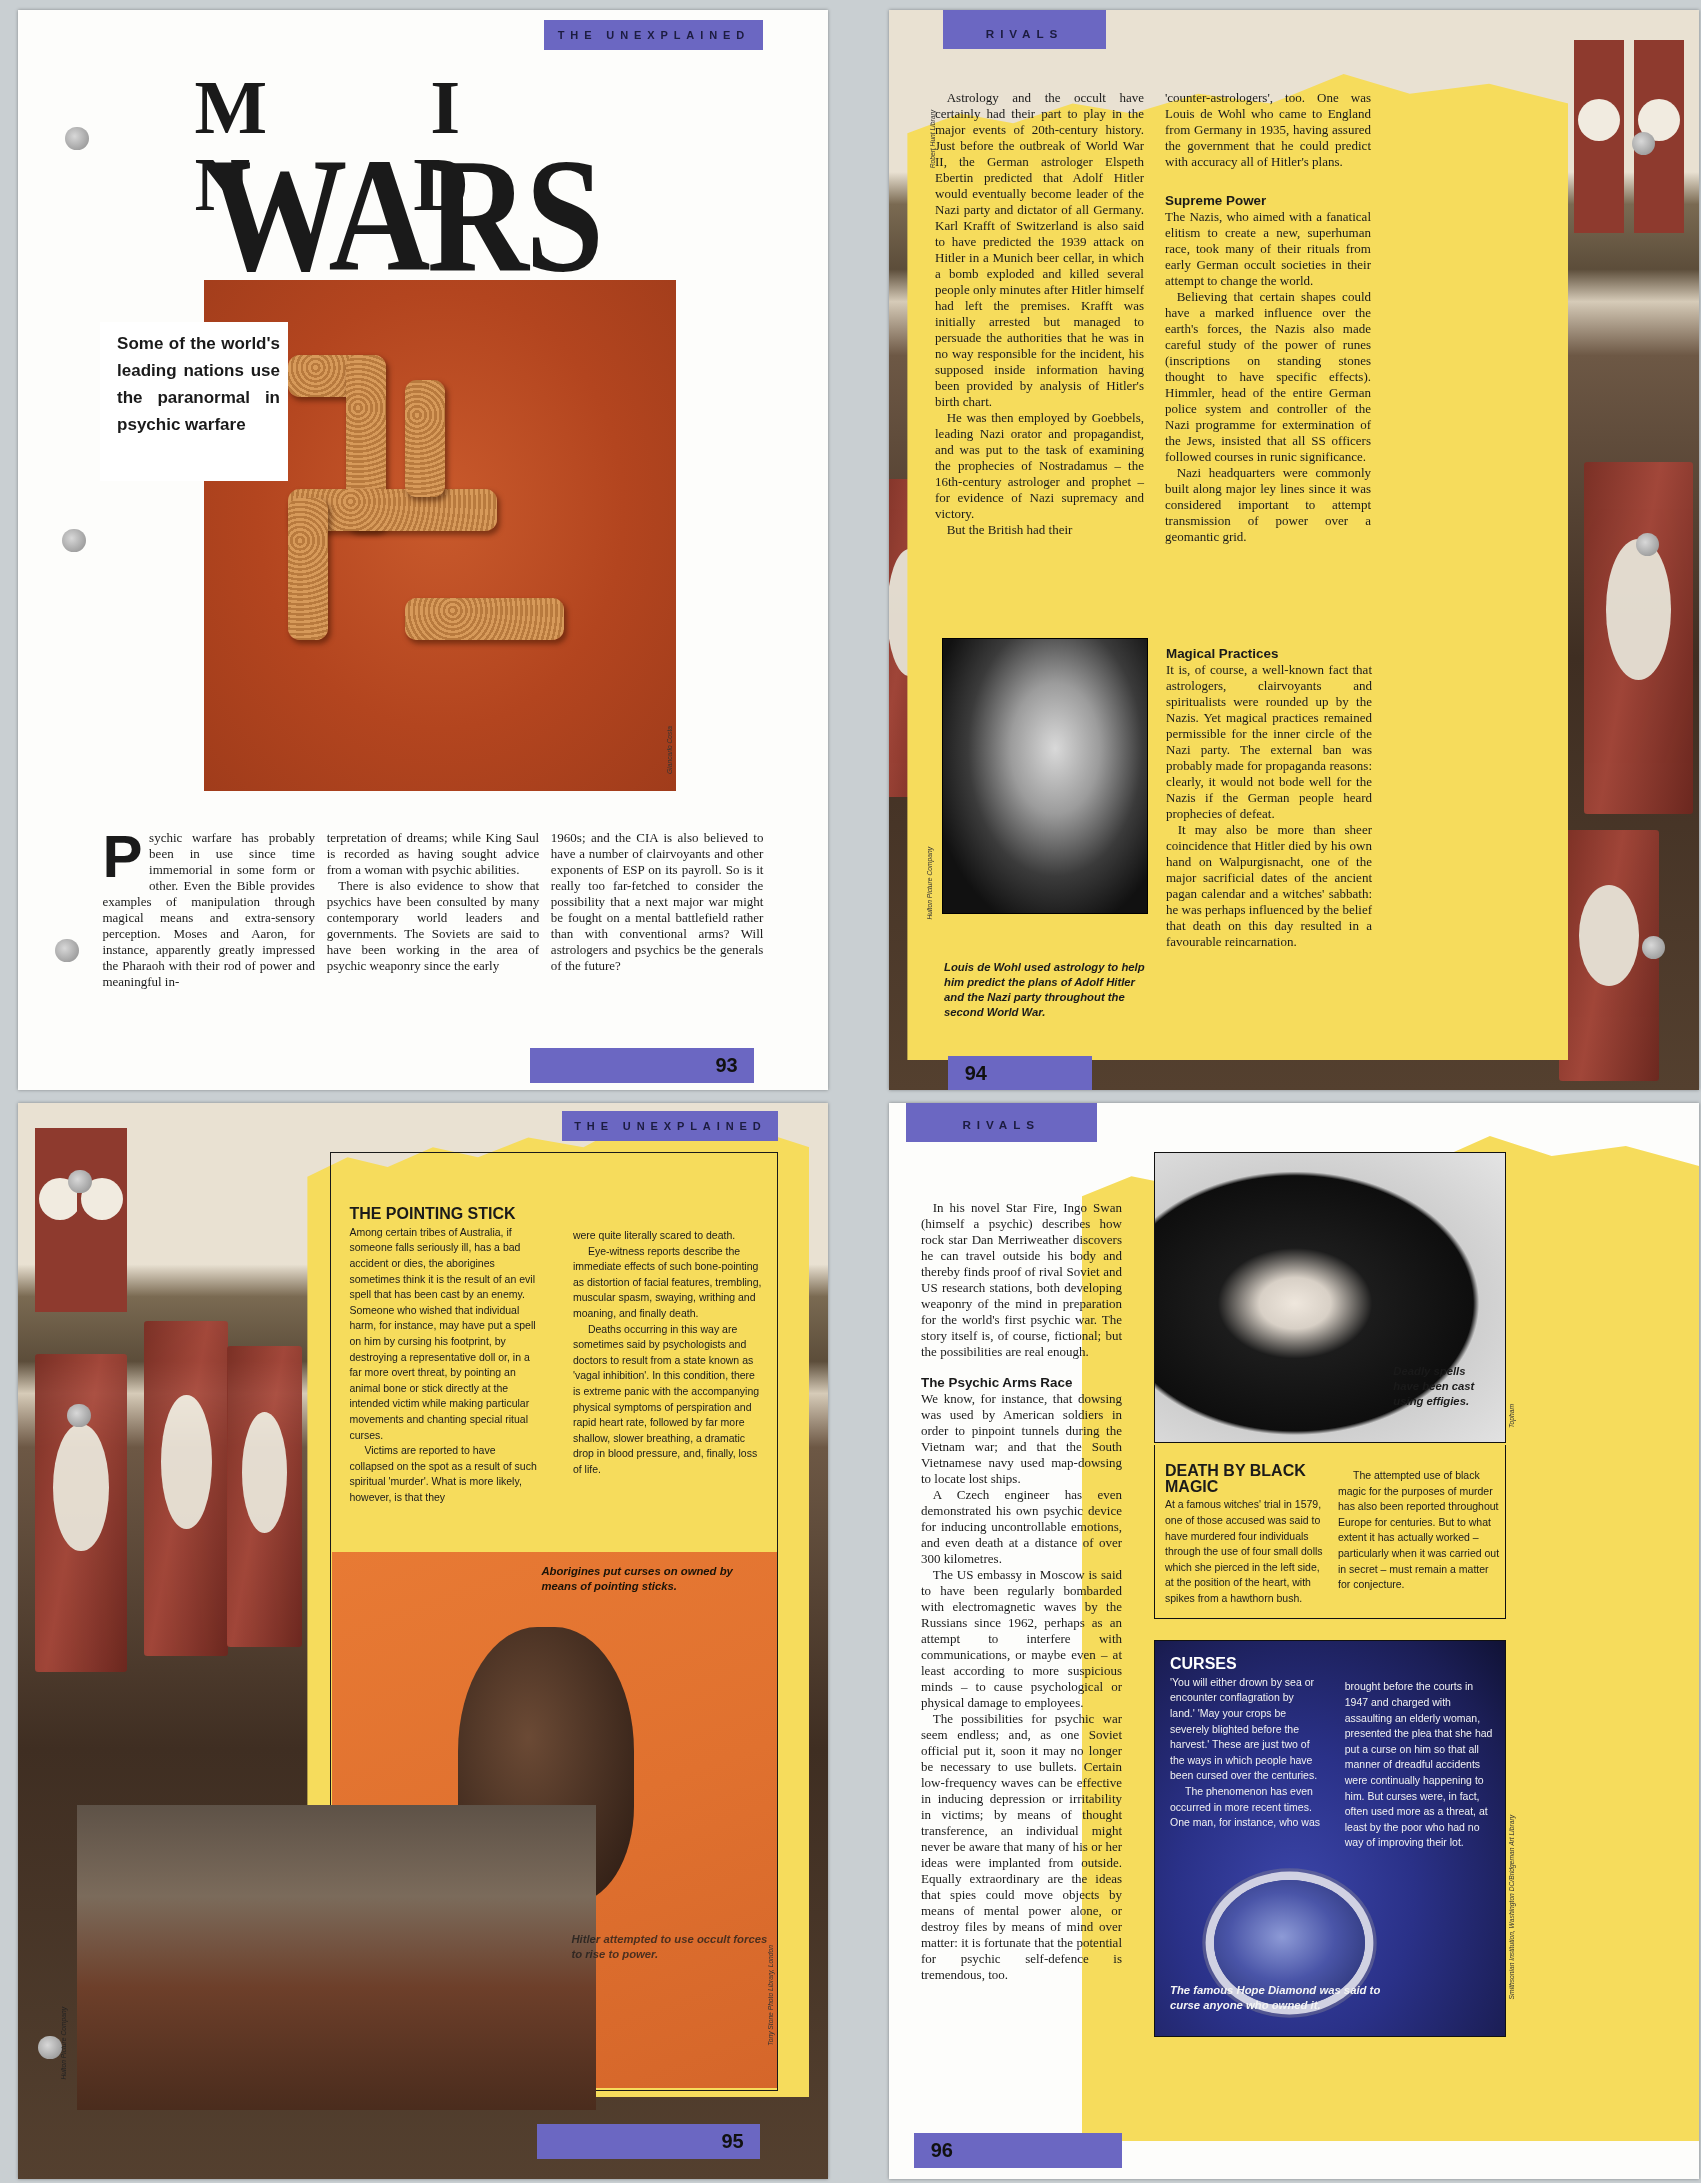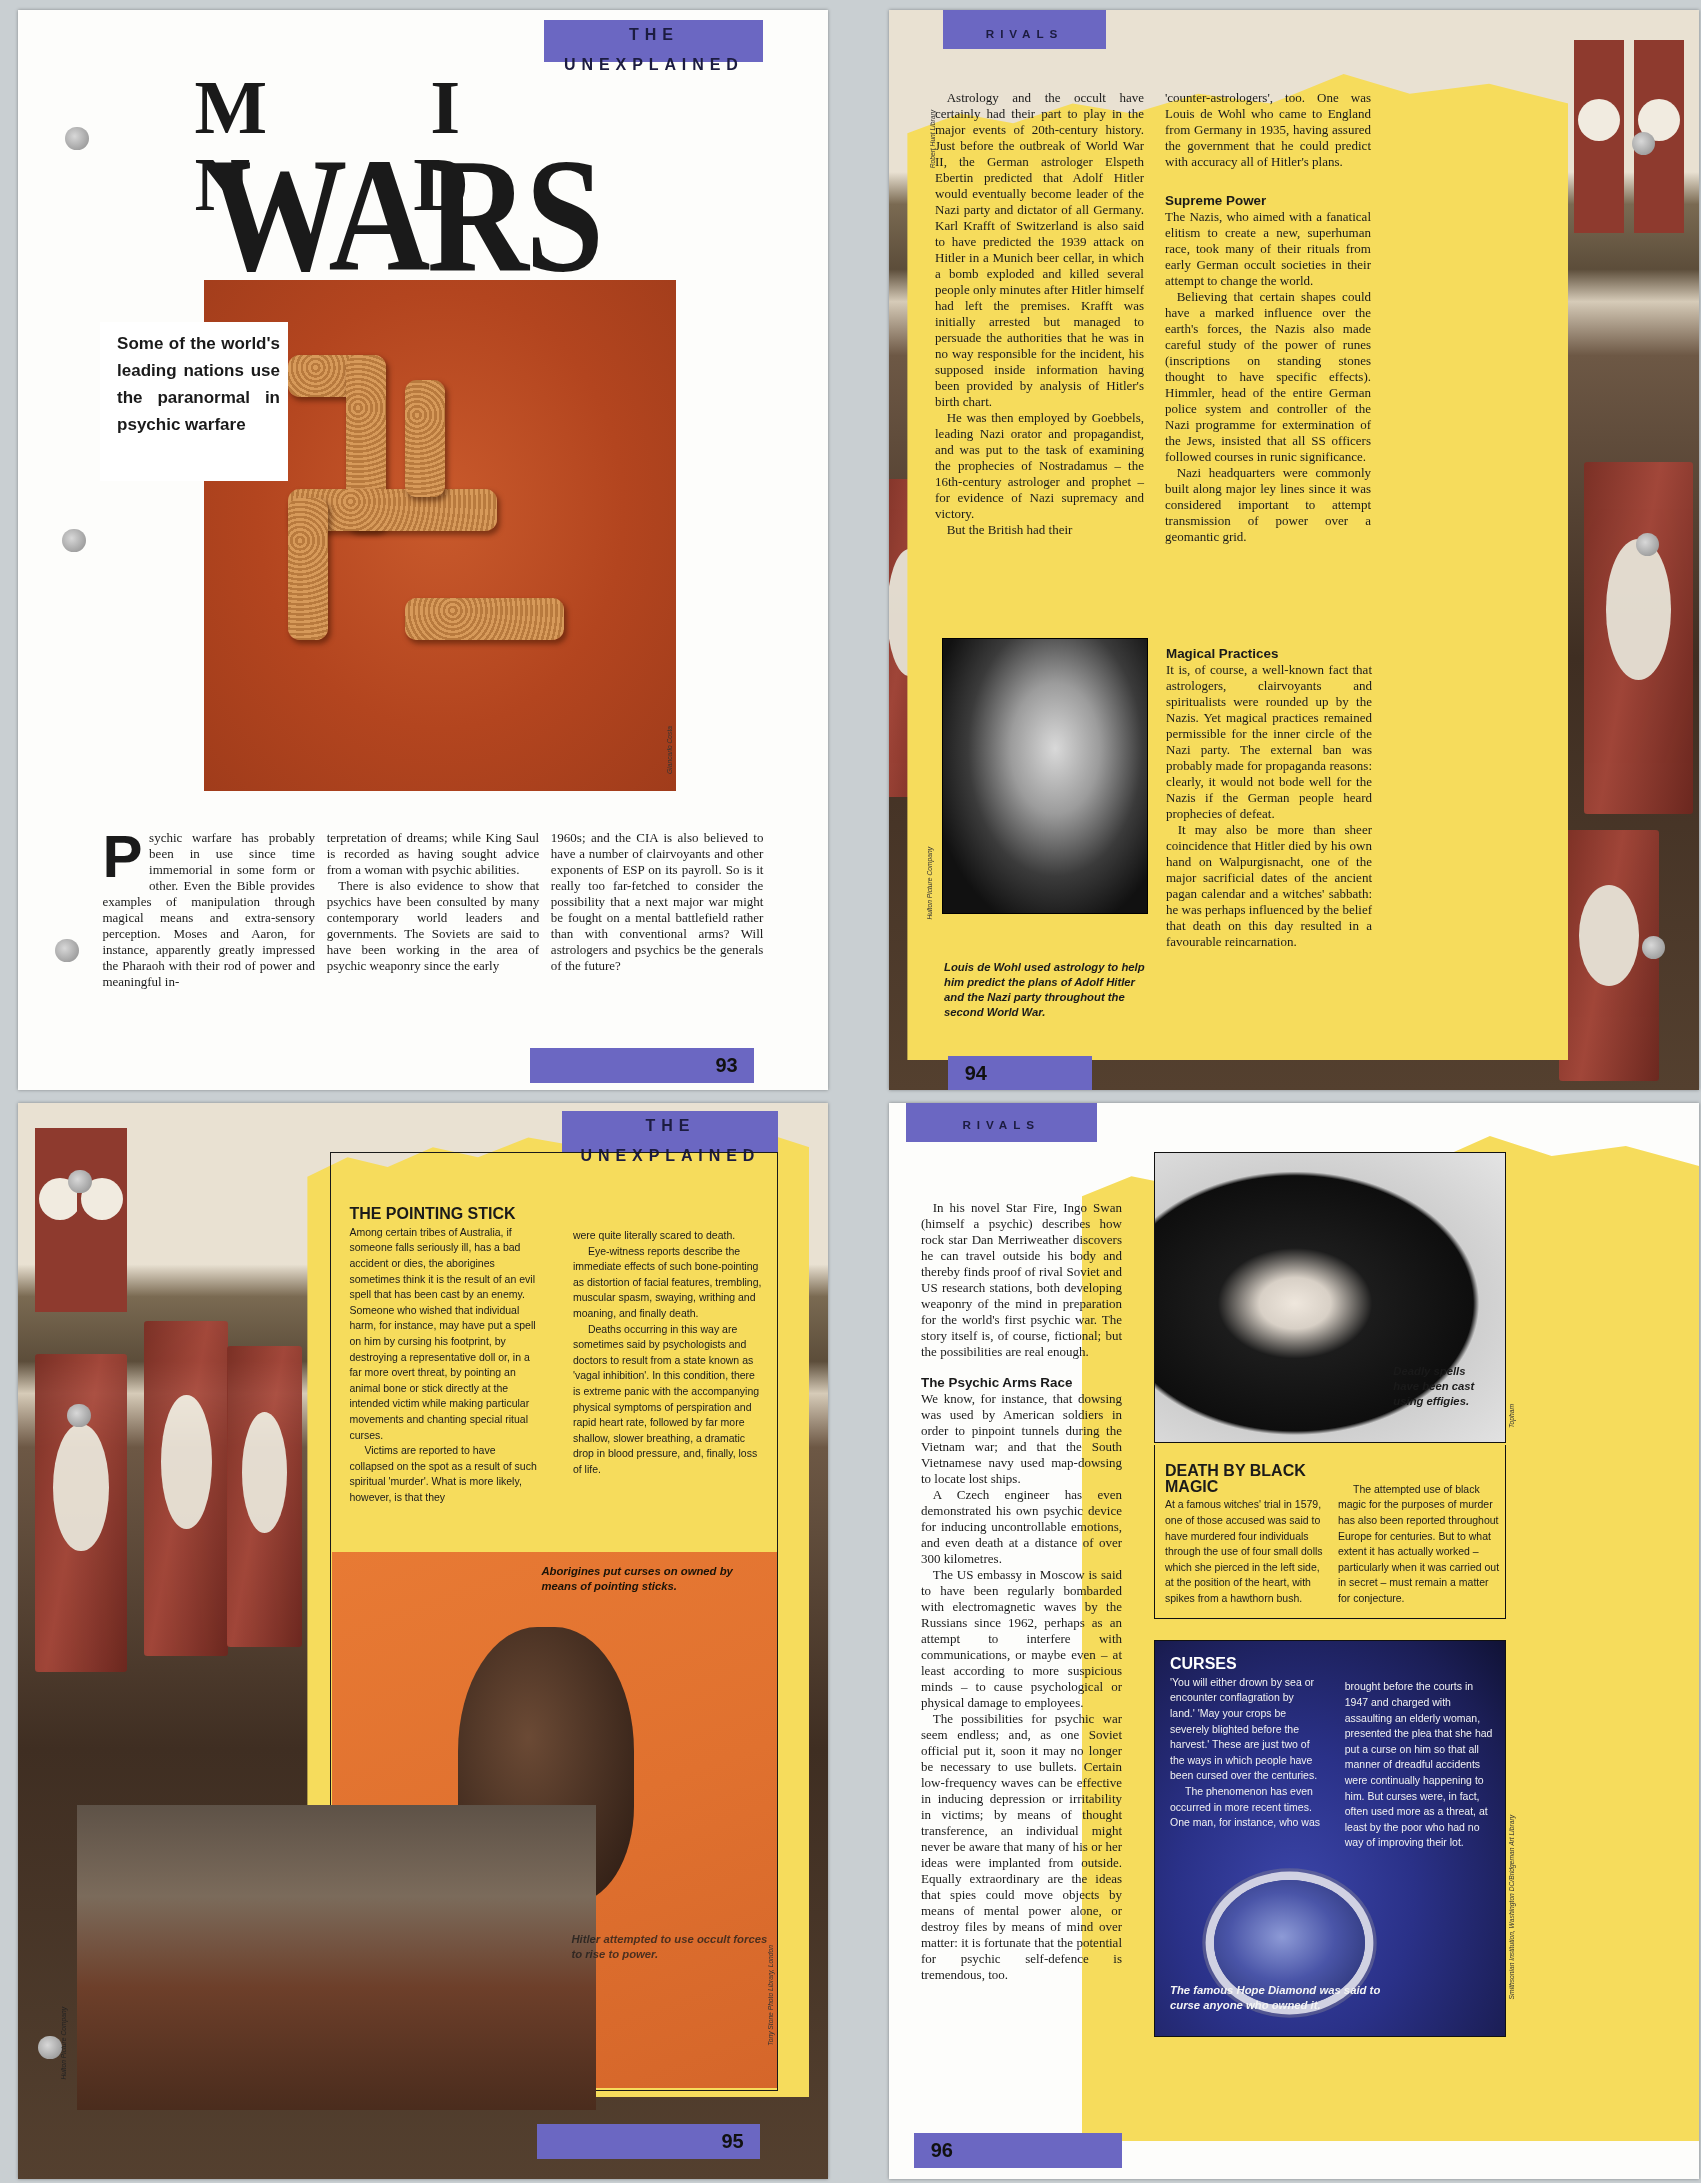--- a/index.html
+++ b/index.html
@@ -8,21 +8,21 @@
 
   .page { position: absolute; overflow: hidden; background: #fdfdfb; box-shadow: 0 0 3.3px rgba(0,0,0,0.35); }
   #p93 { left: 18.4px; top: 10px; width: 810px; height: 1080px; }
   #p94 { left: 889px; top: 10px; width: 810px; height: 1080px; background: #8b7a64; }
   #p95 { left: 18.4px; top: 1103px; width: 810px; height: 1076px; background: #9b8b74; }
   #p96 { left: 889px; top: 1103px; width: 810px; height: 1076px; }
 
   .hole { position: absolute; width: 23.4px; height: 23.4px; border-radius: 50%; background: radial-gradient(circle at 40% 40%, #d8d8d8, #8a8a8a); }
 
   .tab { position: absolute; background: #6b67c2; color: #1c1c40; font-family: "Liberation Sans", sans-serif; font-weight: bold; letter-spacing: 5.9px; text-align: center; }
-  .tab-header { height: 42px; line-height: 30px; font-size: 16px; }
+  .tab-header { height: 30px; line-height: 30px; font-size: 11px; }
   .pageno { position: absolute; height: 35px; background: #6b67c2; font-family: "Liberation Sans", sans-serif; font-weight: bold; font-size: 20px; line-height: 35px; color: #111; }
 
   .body-text { font-size: 13px; line-height: 16px; text-align: justify; hyphens: auto; }
   .body-text p { text-indent: 11.7px; }
   .body-text p.noindent { text-indent: 0; }
   .sub-head { font-family: "Liberation Sans", sans-serif; font-weight: bold; font-size: 13.4px; margin-top: 8.4px; }
 
   .box-text { font-family: "Liberation Sans", sans-serif; font-size: 10.5px; line-height: 15.6px; }
   .box-text p { text-indent: 0; }
   .box-text p.ind { text-indent: 15px; }
@@ -69,21 +69,21 @@
   #rally-photo { position: absolute; left: 59px; top: 702px; width: 519px; height: 305px; background: linear-gradient(180deg, #5e5247 0%, #7b6b5b 30%, #6d3f2a 60%, #4a2c1d 100%); }
   #rally-caption { position: absolute; left: 553px; top: 829px; width: 197px; color: #1a1a1a; opacity: 0.75; }
 
   
   #p96-yellow { position: absolute; left: 193px; top: 33px; width: 618px; height: 1005px; }
   #p96-colA { position: absolute; left: 32px; top: 57px; width: 201px; margin-top: 40px; }
   #effigy-photo { position: absolute; left: 265px; top: 49px; width: 352px; height: 291px; border: 1.7px solid #111; background:
       radial-gradient(ellipse at 40% 52%, #efe7dd 0%, #d8d0c6 12%, #1c1c1c 26%, #0e0e0e 60%, #cfcfcf 62%, #e4e4e4 100%); }
   #effigy-caption { position: absolute; right: 11.7px; bottom: 33px; width: 100px; }
   #black-magic-box { position: absolute; left: 265px; top: 342px; width: 352px; height: 174px; border: 1.7px solid #111; border-top: none; }
-  #black-magic-text { position: absolute; left: 276px; top: 360px; width: 335px; display: flex; gap: 11px; align-items: flex-end; }
+  #black-magic-text { position: absolute; left: 276px; top: 360px; width: 335px; display: flex; gap: 11px; }
   #black-magic-text .col { flex: 1; }
   #curses-box { position: absolute; left: 265px; top: 537px; width: 352px; height: 397px; border: 1.7px solid #111; background: radial-gradient(ellipse at 40% 65%, #3b45a8 0%, #2a3188 40%, #1b1e55 80%, #101235 100%); color: #f1f1f1; }
   #curses-text { position: absolute; left: 15px; top: 15px; width: 326px; display: flex; gap: 23.4px; }
   #curses-text .col { flex: 1; }
   #hope-diamond { position: absolute; left: 59px; top: 239px; width: 151px; height: 126px; border-radius: 50%; background: radial-gradient(ellipse at 45% 45%, #8d9ad6 0%, #4a55a8 45%, #222a66 100%); box-shadow: 0 0 0 8.4px rgba(230,230,240,0.85), 0 0 0 11.7px rgba(120,120,150,0.5); }
   #hope-caption { position: absolute; left: 15px; top: 342px; width: 234px; color: #f4f4f4; }
 </style>
 </head>
 <body>
 

